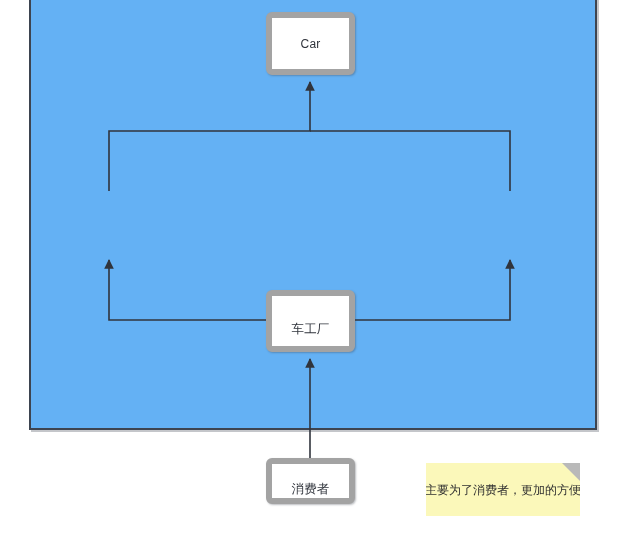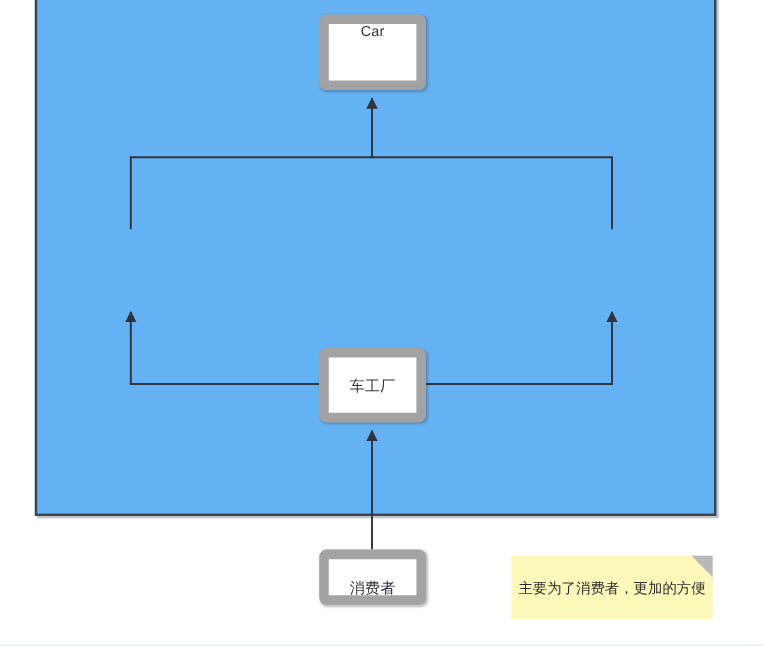--- a/index.html
+++ b/index.html
@@ -38,52 +38,52 @@
     left: 0;
     top: 0;
     width: 637px;
     height: 538px;
     pointer-events: none;
   }
   
   .node {
     position: absolute;
     background: #ffffff;
-    border: 8px solid #a3a3a3;
+    border: 6px solid #a3a3a3;
     border-radius: 6px;
     box-sizing: border-box;
     display: flex;
-    align-items: flex-start;
+    align-items: center;
     justify-content: center;
     box-shadow: 1px 1px 2px rgba(60,66,78,0.35);
   }
   .node-label {
     font-size: 12px;
     color: #30343c;
     line-height: 1;
     letter-spacing: 0.2px;
     white-space: nowrap;
   }
   .node-cn .node-label {
-    font-family: Liberation Sans, sans-serif;
+    font-family: Liberation Mono, monospace;
     font-size: 12.5px;
     margin-top: 18px;
   }
   #node-car     { left: 266px; top: 12px;  width: 89px; height: 63px; }
   #node-wuling  { left: 64px;  top: 191px; width: 90px; height: 62px; }
   #node-tesla   { left: 465px; top: 191px; width: 90px; height: 62px; }
   #node-factory { left: 266px; top: 290px; width: 89px; height: 62px; }
   #node-consumer{ left: 266px; top: 458px; width: 89px; height: 46px; }
 
   
   .sticky-note {
     position: absolute;
     left: 426px;
     top: 463px;
-    width: 168px;
+    width: 154px;
     height: 53px;
     background: #fbf8ba;
     box-sizing: border-box;
     display: flex;
     align-items: center;
     justify-content: center;
     overflow: hidden;
   }
   .sticky-fold {
     position: absolute;

